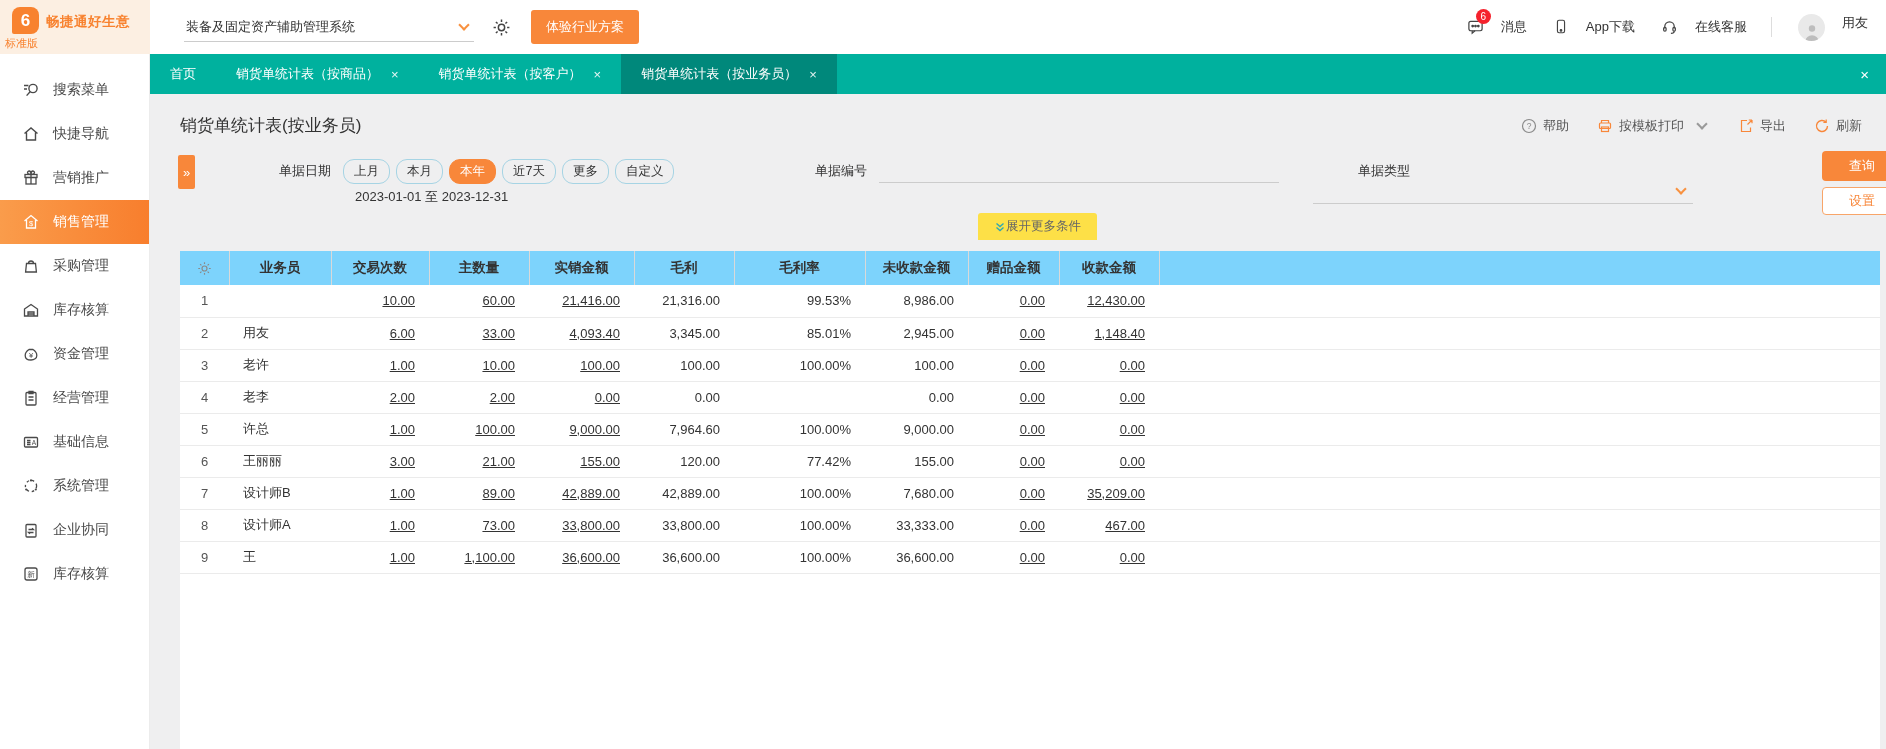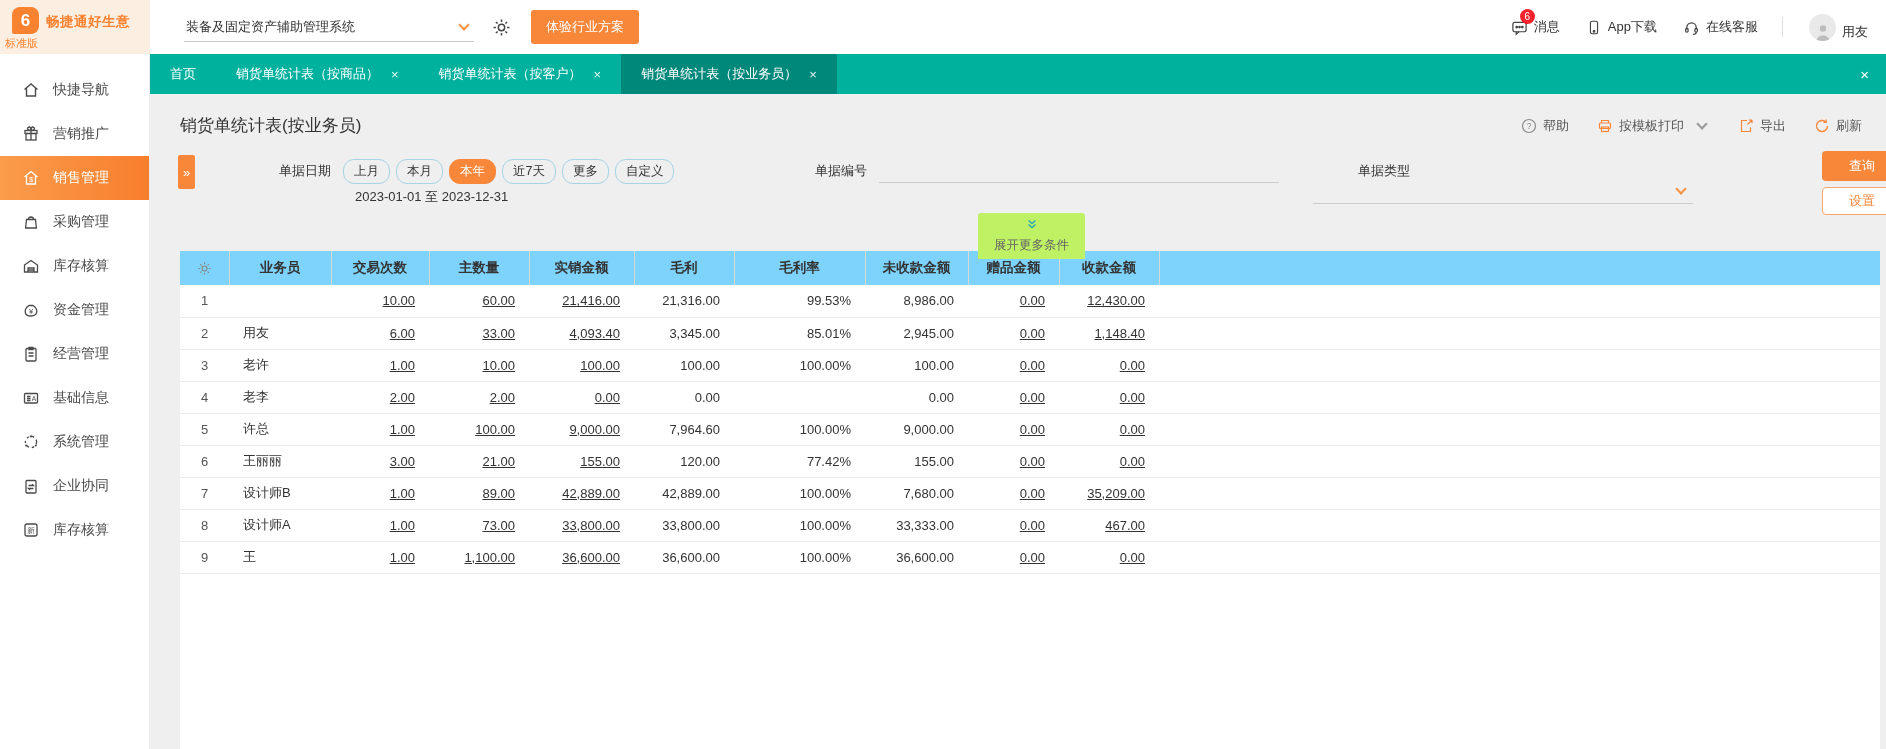--- a/index.html
+++ b/index.html
@@ -16,21 +16,21 @@
   .sys-select { margin-left:34px; width:290px; border-bottom:1px solid #ccc; padding:5px 2px; font-size:13px;
     color:#333; display:flex; align-items:center; cursor:pointer; }
   .sys-select .flex1 { flex:1; }
   .chev { width:8px; height:8px; border-right:2px solid #f8913f; border-bottom:2px solid #f8913f;
     transform:rotate(45deg); margin:-3px 4px 0 8px; }
   .chev.gray { border-color:#999; }
   .icon-btn { margin-left:18px; cursor:pointer; display:flex; align-items:center; }
   .trial-btn { margin-left:20px; background:#f8873a; color:#fff; font-size:13px; padding:8px 15px;
     border-radius:3px; border:none; cursor:pointer; }
   .topbar-right { margin-left:auto; display:flex; align-items:center; padding-right:18px; font-size:13px; color:#333; }
-  .tb-item { display:flex; align-items:flex-end; gap:6px; margin-left:26px; position:relative; cursor:pointer; }
+  .tb-item { display:flex; align-items:flex-start; gap:17px; margin-left:26px; position:relative; cursor:pointer; }
   .badge { position:absolute; top:-9px; left:9px; min-width:15px; height:15px; background:#f5222d; color:#fff;
     border-radius:8px; font-size:10px; line-height:15px; text-align:center; padding:0 2px; }
   .v-div { width:1px; height:20px; background:#ddd; margin-left:24px; }
   .avatar { width:27px; height:27px; border-radius:50%; background:#e9e9e9; display:flex;
     align-items:flex-end; justify-content:center; overflow:hidden; }
 
   
   .frame { display:flex; height:695px; }
   .sidebar { width:150px; background:#fff; border-right:1px solid #ececec; padding-top:14px; flex:0 0 auto; }
   .side-item { height:44px; display:flex; align-items:center; gap:13px; padding-left:22px; color:#4a4a4a;
@@ -67,22 +67,22 @@
   .date-range { margin-top:4px; padding-left:12px; font-size:13px; color:#333; }
   .fg-docno { left:620px; top:6px; }
   .fg-doctype { left:1163px; top:6px;flex-direction:column; }
   .uline { border:none; outline:none; background:transparent; border-bottom:1px solid #ccc; height:24px; font-size:13px; color:#333; }
   .uline-wrap { position:relative; }
   .uline-wrap .chev { position:absolute; right:4px; top:8px; }
   .btn-search { position:absolute; right:-16px; top:-2px; width:80px; height:30px; background:#f8873a; color:#fff;
     border:none; border-radius:4px; font-size:13px; cursor:pointer; }
   .btn-settings { position:absolute; right:-16px; top:34px; width:80px; height:28px; background:#fff; color:#f8873a;
     border:1px solid #f8a569; border-radius:4px; font-size:13px; cursor:pointer; }
-  .expander { position:absolute; left:828px; top:60px; background:#bef264; border-radius:3px 3px 0 0;
-    padding:5px 16px; font-size:12.5px; color:#666; display:flex; align-items:center; gap:7px; cursor:pointer;flex-direction:column; }
+  .expander { position:absolute; left:828px; top:60px; background:#fde047; border-radius:3px 3px 0 0;
+    padding:5px 16px; font-size:12.5px; color:#666; display:flex; align-items:center; cursor:pointer; }
 
   
   .table-card { margin:0 6px 0 30px; background:#fff; height:499px; overflow:hidden; }
   table { border-collapse:collapse; width:100%; table-layout:fixed; }
   thead th { background:#7dd3fc; border-right:1px solid #d9d9d9; height:34px; font-size:13.5px; color:#333;
     font-weight:bold; white-space:nowrap; }
   thead th:last-child { border-right:none; }
   tbody td { height:32px; border-bottom:1px solid #ebebeb; font-size:13px; color:#333; white-space:nowrap; overflow:hidden; }
   td.c { text-align:center; color:#555; }
   td.l { text-align:left; padding-left:14px; }
@@ -146,20 +146,27 @@
             <path d="M3.5 20a6.5 5.8 0 0 1 13 0z" fill="#bdbdbd"></path>
         </svg>
       </span>
       <span>用友</span>
     </div>
   </div>
 </div>
 
 <div class="frame">
   <div class="sidebar">
+    <div class="side-item">
+      <svg width="18" height="18" viewBox="0 0 18 18" fill="none" stroke="currentColor" stroke-width="1.4">
+        <circle cx="11" cy="7.5" r="4.1"></circle>
+          <path d="M8.1 10.7L4.6 14.6M2 4.5h4.4M2 8h3"></path>
+      </svg>
+      <span>搜索菜单</span>
+    </div>
     <div class="side-item">
       <svg width="18" height="18" viewBox="0 0 18 18" fill="none" stroke="currentColor" stroke-width="1.4">
         <path d="M2.5 8.5L9 3l6.5 5.5M4.5 7.5V15h9V7.5"></path>
       </svg>
       <span>快捷导航</span>
     </div>
     <div class="side-item">
       <svg width="18" height="18" viewBox="0 0 18 18" fill="none" stroke="currentColor" stroke-width="1.3">
         <rect x="3" y="5.5" width="12" height="3"></rect>
           <rect x="4" y="8.5" width="10" height="6.5"></rect>

